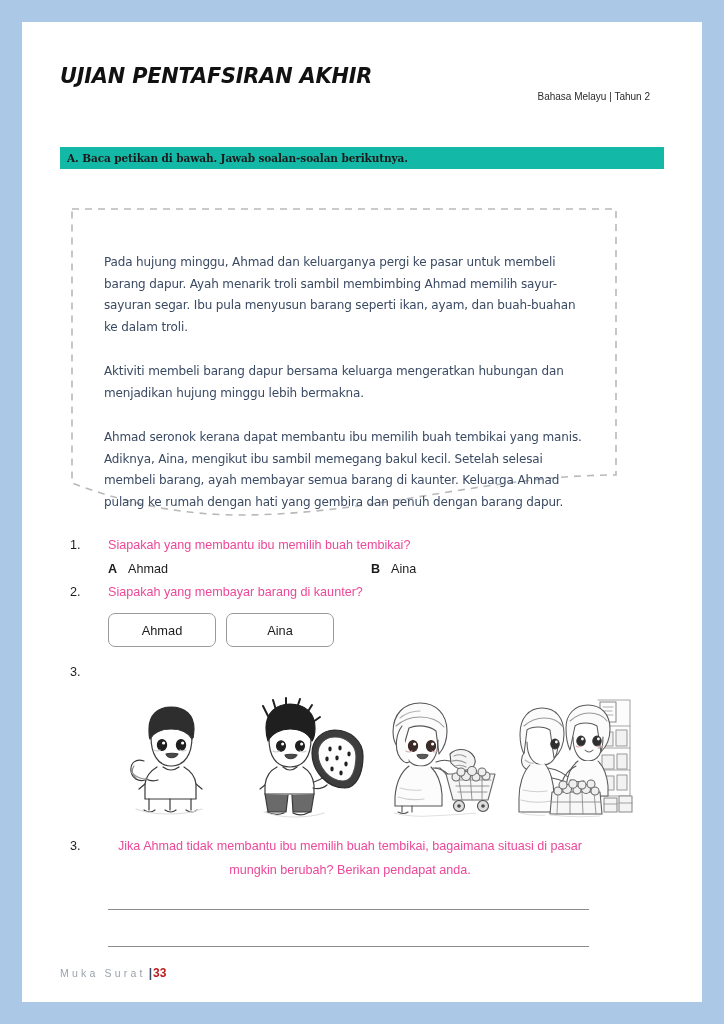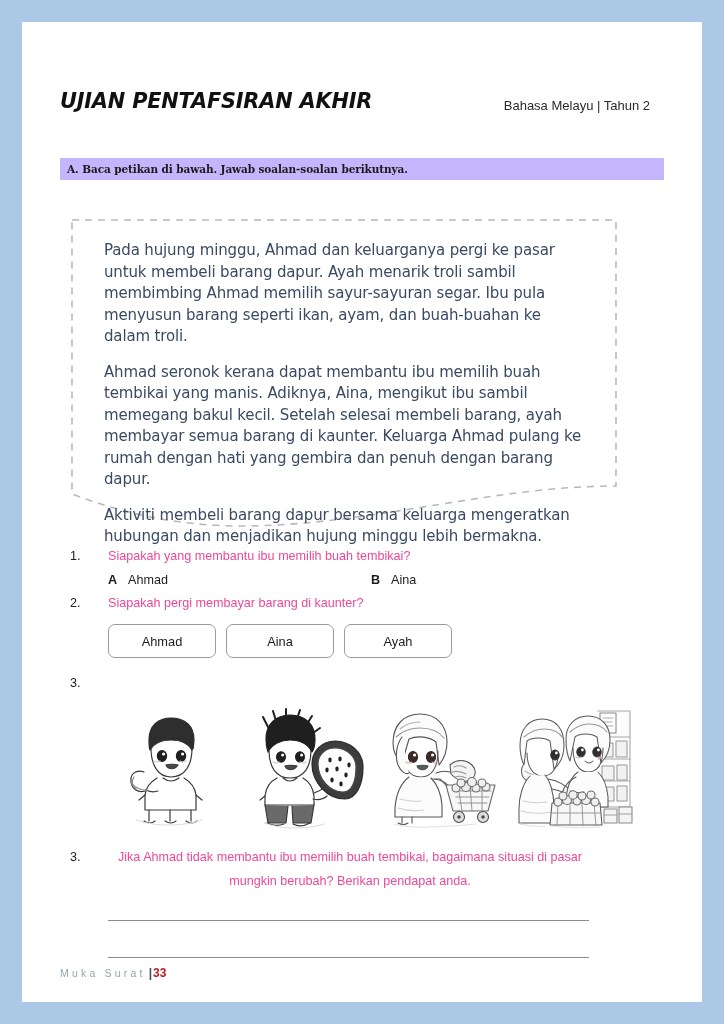--- a/index.html
+++ b/index.html
@@ -28,50 +28,50 @@
 
   .page-inner {
     position: absolute;
     left: 0; top: 0; right: 0; bottom: 0;
     padding: 0 38px;
   }
 
   
   .header {
     display: flex;
-    align-items: flex-end;
+    align-items: center;
     justify-content: space-between;
-    padding-top: 34px;
+    padding-top: 27px;
     padding-right: 14px;
   }
 
   .doc-title {
     font-family: "DejaVu Sans", sans-serif;
     font-size: 21.5px;
     font-weight: 900;
     font-style: italic;
     letter-spacing: -0.2px;
     color: #111111;
     white-space: nowrap;
     transform: scaleX(0.97);
     transform-origin: left center;
   }
 
   .doc-subject {
     font-family: "Liberation Sans", sans-serif;
-    font-size: 13px;
+    font-size: 10px;
     color: #2b2b2b;
     white-space: nowrap;
     margin-top: 42px;
   }
 
   
   .section-banner {
     margin-top: 45px;
-    background: #c4b5fd;
+    background: #14b8a6;
     height: 22px;
     display: flex;
     align-items: center;
     padding-left: 7px;
   }
 
   .section-banner-text {
     font-family: "DejaVu Serif", serif;
     font-size: 10.5px;
     font-weight: bold;
@@ -98,25 +98,26 @@
 
   .passage-text {
     position: absolute;
     left: 34px;
     top: 22px;
     width: 482px;
   }
 
   .passage-text p {
     font-family: "DejaVu Sans", sans-serif;
-    font-size: 15px;
+    font-size: 12px;
     line-height: 21.5px;
     color: #3a4a63;
     margin-bottom: 14px;
     letter-spacing: -0.15px;
+    margin-top: 23px;
   }
 
   .passage-text p:last-child { margin-bottom: 0; }
 
   
   .questions {
     margin-top: 16px;
     margin-left: 10px;
   }
 
@@ -254,22 +255,22 @@
     <div class="section-banner">
       <span class="section-banner-text">A. Baca petikan di bawah. Jawab soalan-soalan berikutnya.</span>
     </div>
 
     <div class="passage-wrap">
       <svg class="passage-frame" viewBox="0 0 548 310" preserveAspectRatio="none">
         <path d="M 2 2 L 546 2 L 546 268 L 546 268 C 420 268 300 308 170 308 C 110 308 55 296 2 276 L 2 2 Z" fill="none" stroke="#b9b9b9" stroke-width="1.6" stroke-dasharray="7 6" stroke-linecap="butt"></path>
       </svg>
       <div class="passage-text">
         <p>Pada hujung minggu, Ahmad dan keluarganya pergi ke pasar untuk membeli barang dapur. Ayah menarik troli sambil membimbing Ahmad memilih sayur-sayuran segar. Ibu pula menyusun barang seperti ikan, ayam, dan buah-buahan ke dalam troli.</p>
+        <p>Aktiviti membeli barang dapur bersama keluarga mengeratkan hubungan dan menjadikan hujung minggu lebih bermakna.</p>
         <p>Ahmad seronok kerana dapat membantu ibu memilih buah tembikai yang manis. Adiknya, Aina, mengikut ibu sambil memegang bakul kecil. Setelah selesai membeli barang, ayah membayar semua barang di kaunter. Keluarga Ahmad pulang ke rumah dengan hati yang gembira dan penuh dengan barang dapur.</p>
-        <p>Aktiviti membeli barang dapur bersama keluarga mengeratkan hubungan dan menjadikan hujung minggu lebih bermakna.</p>
       </div>
     </div>
 
     <div class="questions">
 
       <div class="q-row">
         <div class="q-num">1.</div>
         <div class="q-text">Siapakah yang membantu ibu memilih buah tembikai?</div>
       </div>
       <div class="choice-line">
@@ -278,26 +279,25 @@
           <span>Ahmad</span>
         </div>
         <div class="choice choice-b">
           <span class="choice-letter">B</span>
           <span>Aina</span>
         </div>
       </div>
 
       <div class="q-row">
         <div class="q-num">2.</div>
-        <div class="q-text">Siapakah pergi membayar barang di kaunter?</div>
+        <div class="q-text">Siapakah yang membayar barang di kaunter?</div>
       </div>
       <div class="option-boxes">
         <div class="option-box">Ahmad</div>
         <div class="option-box">Aina</div>
-        <div class="option-box">Ayah</div>
       </div>
 
       <div class="q-row" style="margin-top:13px;">
         <div class="q-num">3.</div>
       </div>
 
       <div class="image-row">
 
         <div class="pic">
           <svg viewBox="0 0 126 122">

